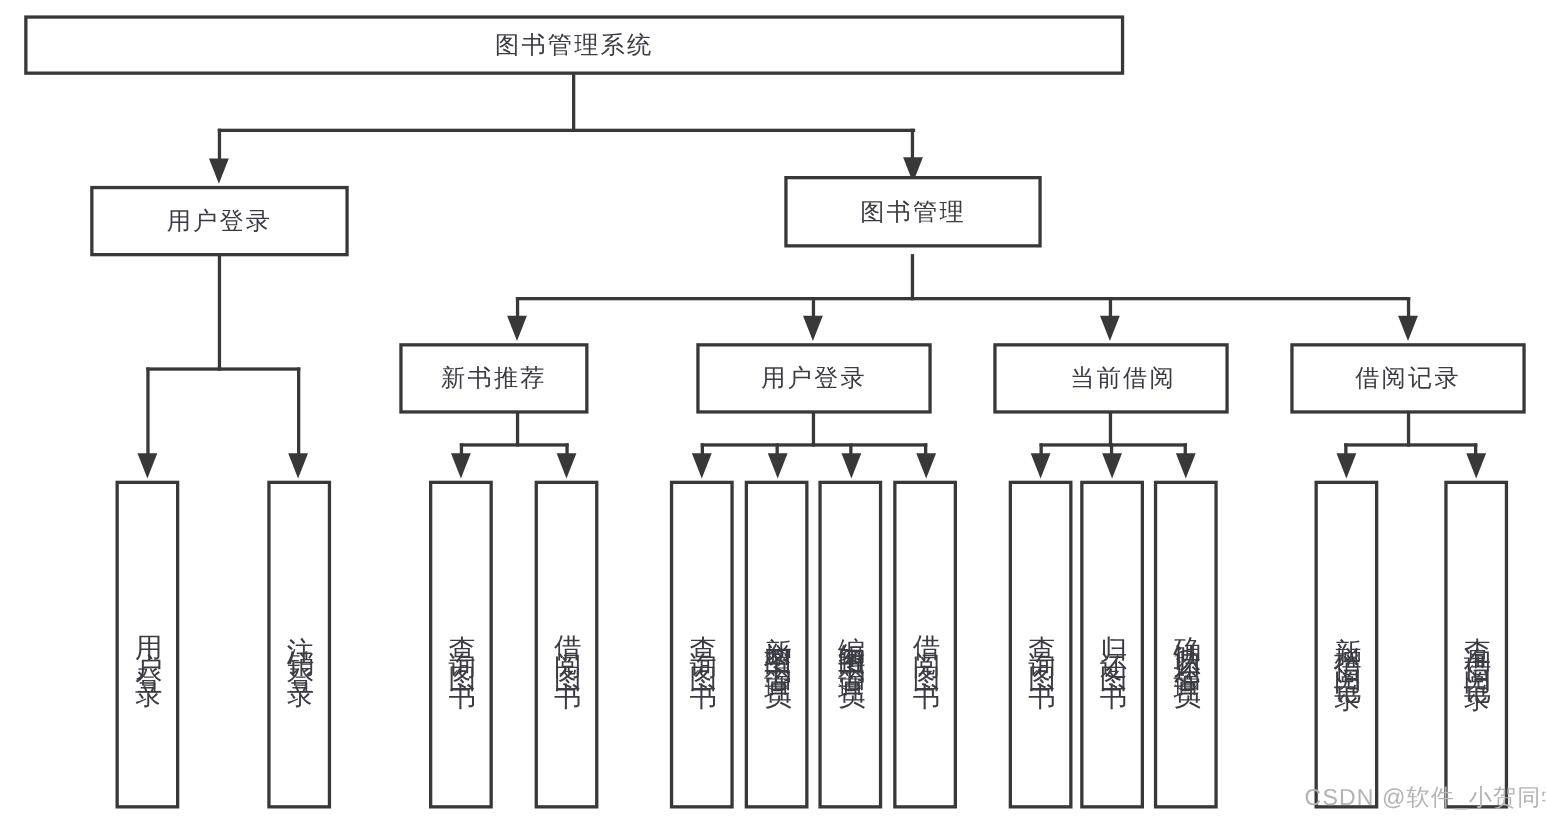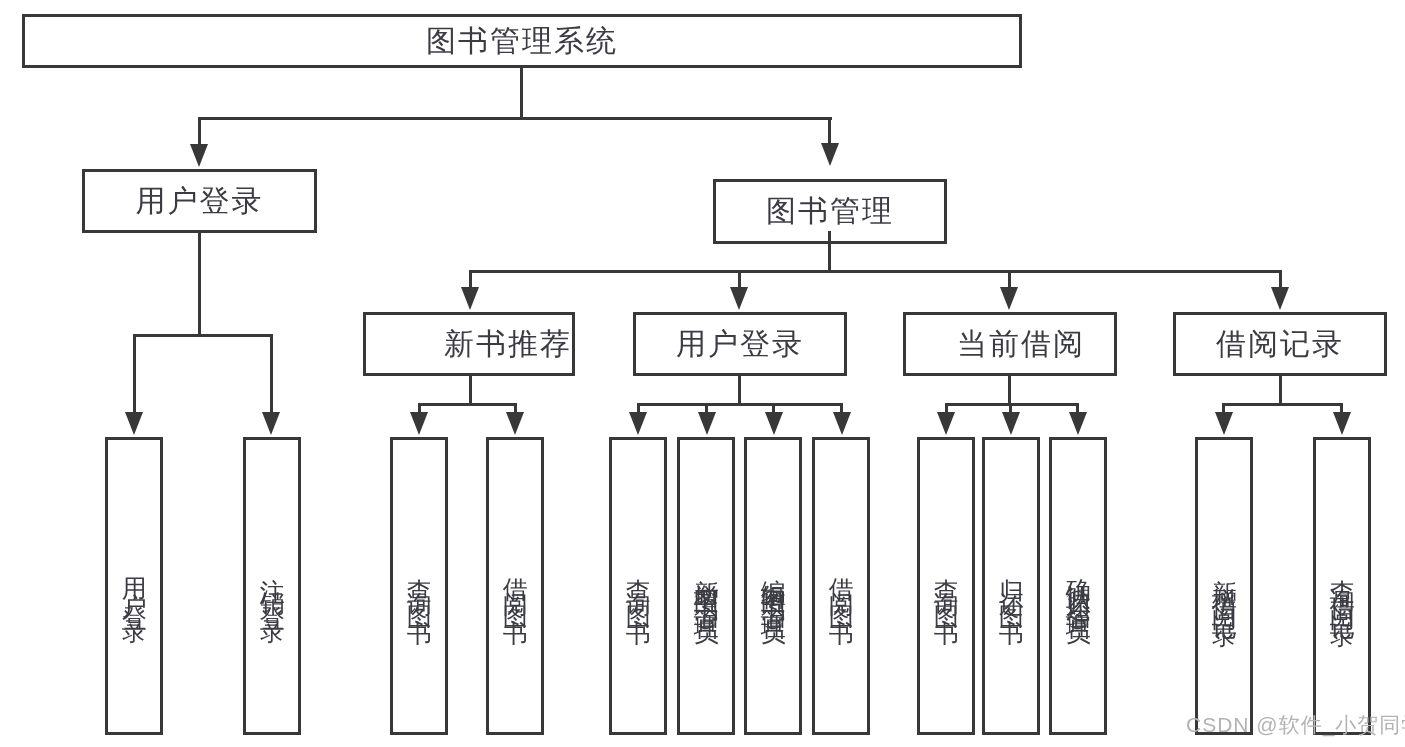--- a/index.html
+++ b/index.html
@@ -20,21 +20,21 @@
     position: absolute;
     box-sizing: border-box;
     border: 3px solid #383838;
     background: #ffffff;
     display: flex;
     align-items: center;
     justify-content: center;
     color: #3b3b43;
   }
   .box.h span {
-    font-size: 30px;
+    font-size: 22px;
     letter-spacing: 2px;
     white-space: nowrap;
   }
   .box.v span {
     writing-mode: vertical-rl;
     text-orientation: mixed;
     font-size: 25px;
     line-height: 1.1;
     letter-spacing: 6px;
   }
@@ -76,21 +76,21 @@
 
   <div class="vl" style="left:198px; top:117px; height:30px;"></div>
   <div class="ah" style="left:190px; top:144px;"></div>
 
   <div class="vl" style="left:828px; top:117px; height:29px;"></div>
   <div class="ah" style="left:821px; top:143px;"></div>
 
   <div class="box h" style="left:82px; top:169px; width:235px; height:64px;">
     <span>用户登录</span>
   </div>
-  <div class="box h" style="left:713px; top:179px; width:234px; height:65px;">
+  <div class="box h" style="left:713px; top:160px; width:234px; height:65px;">
     <span>图书管理</span>
   </div>
 
   <div class="vl" style="left:198px; top:231px; height:106px;"></div>
   <div class="hl" style="left:133px; top:334px; width:140px;"></div>
   <div class="vl" style="left:133px; top:334px; height:81px;"></div>
   <div class="ah" style="left:125px; top:412px;"></div>
   <div class="vl" style="left:270px; top:334px; height:81px;"></div>
   <div class="ah" style="left:262px; top:412px;"></div>
 
@@ -98,21 +98,21 @@
   <div class="hl" style="left:469px; top:270px; width:813px;"></div>
   <div class="vl" style="left:469px; top:270px; height:20px;"></div>
   <div class="ah" style="left:461px; top:287px;"></div>
   <div class="vl" style="left:738px; top:270px; height:20px;"></div>
   <div class="ah" style="left:730px; top:287px;"></div>
   <div class="vl" style="left:1008px; top:270px; height:20px;"></div>
   <div class="ah" style="left:1000px; top:287px;"></div>
   <div class="vl" style="left:1279px; top:270px; height:20px;"></div>
   <div class="ah" style="left:1271px; top:287px;"></div>
 
-  <div class="box h" style="left:363px; top:312px; width:212px; height:64px;justify-content:flex-end;">
+  <div class="box h" style="left:363px; top:312px; width:172px; height:64px;">
     <span>新书推荐</span>
   </div>
   <div class="box h" style="left:633px; top:312px; width:214px; height:64px;">
     <span>用户登录</span>
   </div>
   <div class="box h" style="left:903px; top:312px; width:214px; height:64px;padding-left:22px;">
     <span>当前借阅</span>
   </div>
   <div class="box h" style="left:1173px; top:312px; width:214px; height:64px;">
     <span>借阅记录</span>

